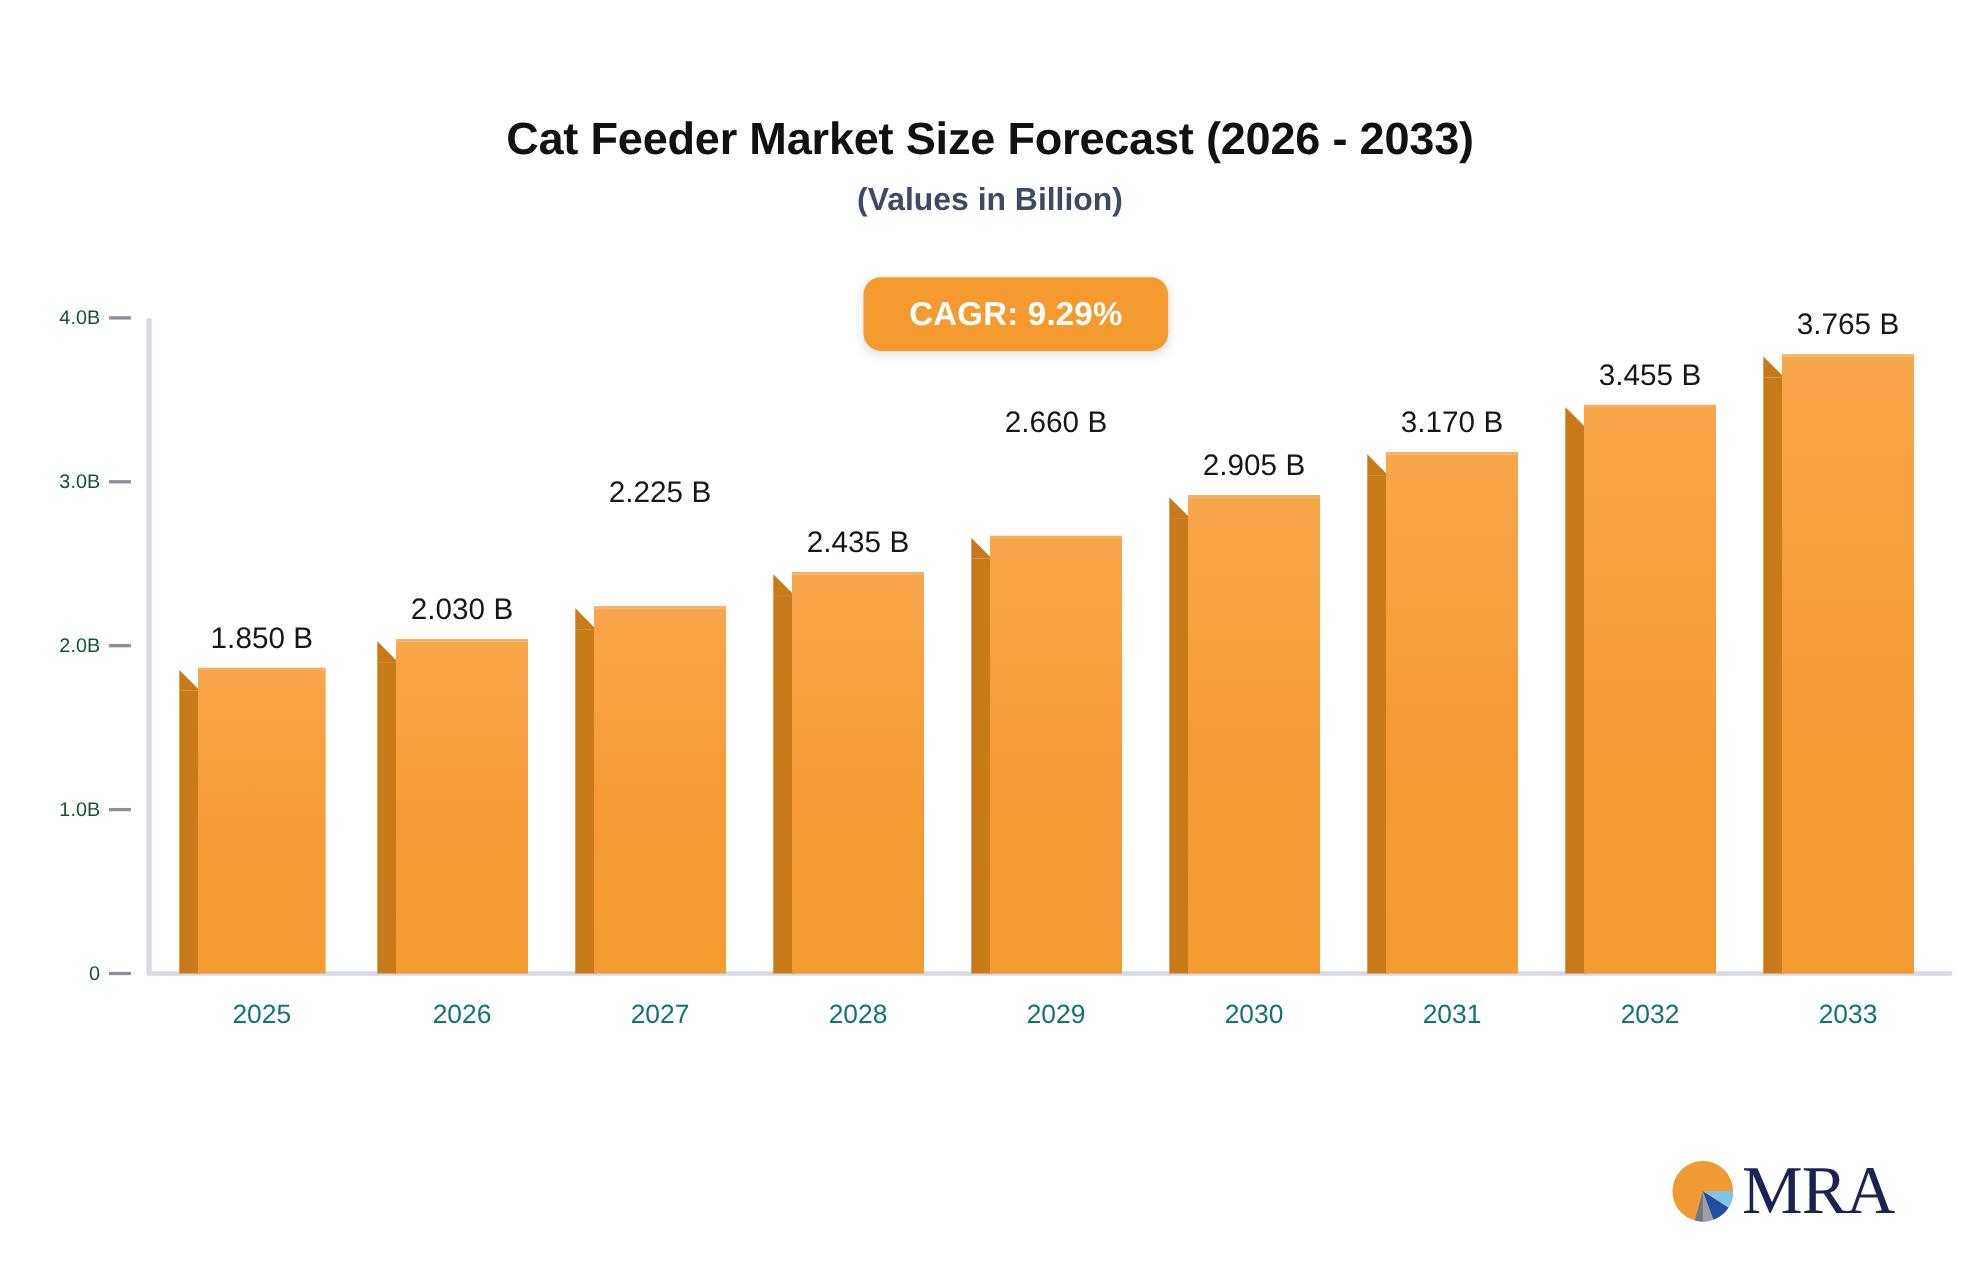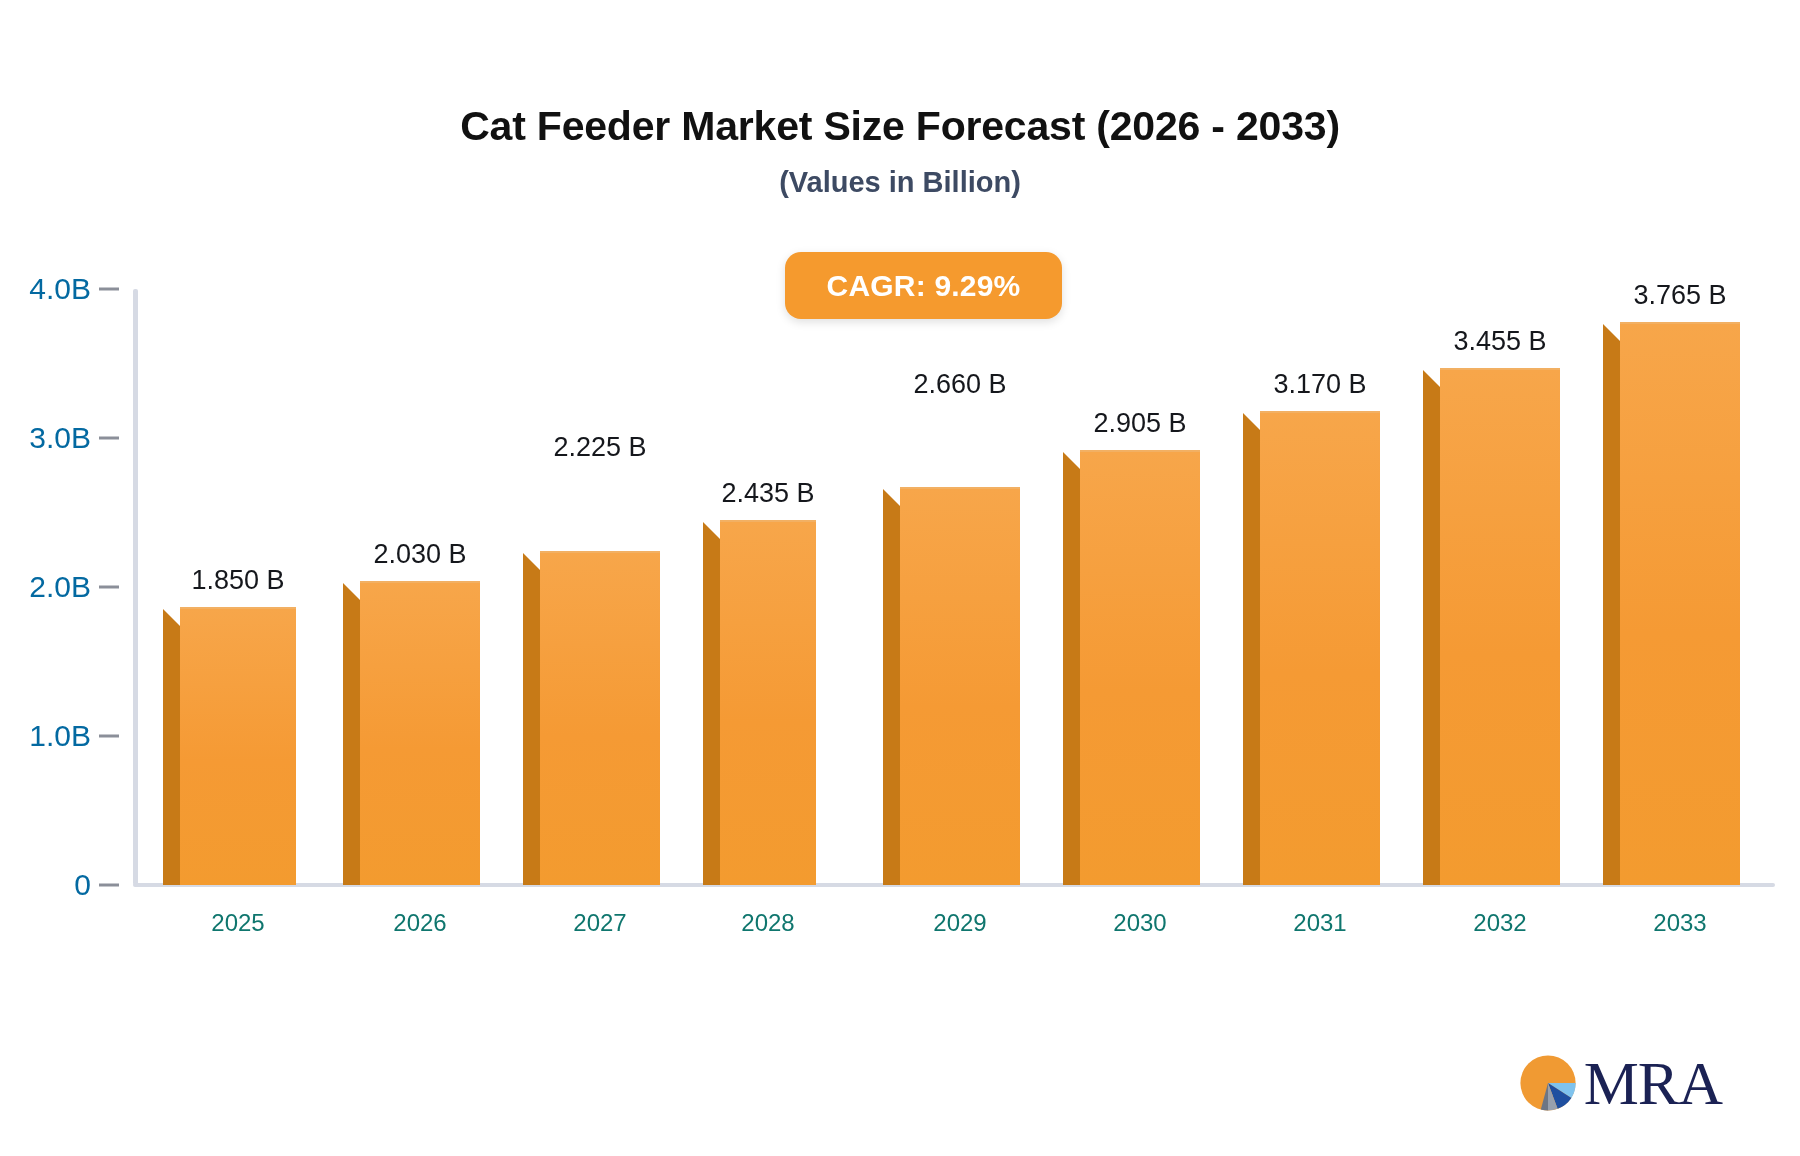--- a/index.html
+++ b/index.html
@@ -95,22 +95,22 @@
   .y-tick-row {
     position: absolute;
     left: 0;
     width: 133px;
     height: 0;
   }
   .y-tick-label {
     position: absolute;
     right: 42px;
     transform: translateY(-50%);
-    font-size: 30px;
-    color: #0369a1;
+    font-size: 18px;
+    color: #14532d;
     white-space: nowrap;
   }
   .y-tick-mark {
     position: absolute;
     right: 14px;
     transform: translateY(-50%);
     width: 20px;
     height: 3px;
     background: #8b8f99;
   }
@@ -238,21 +238,21 @@
         <span class="bar-value-label">2.030 B</span>
         <span class="bar-x-label">2026</span>
       </div>
       <div class="bar-group" style="left: 540px; width: 120px; height: 409px;">
         <div class="bar-side" style="height: 312.525px; background: rgb(199, 122, 23);"></div>
         <div class="bar-side-top" style="bottom: 312.525px; border-width: 19px 0px 0px 19px; border-color: transparent transparent transparent rgb(199, 122, 23);"></div>
         <div class="bar-front" style="height: 331.525px;"></div>
         <span class="bar-value-label">2.225 B</span>
         <span class="bar-x-label">2027</span>
       </div>
-      <div class="bar-group" style="left: 720px; width: 96px; height: 362.815px;">
+      <div class="bar-group" style="left: 720px; width: 120px; height: 362.815px;">
         <div class="bar-side" style="height: 343.815px; background: rgb(199, 122, 23);"></div>
         <div class="bar-side-top" style="bottom: 343.815px; border-width: 19px 0px 0px 19px; border-color: transparent transparent transparent rgb(199, 122, 23);"></div>
         <div class="bar-front" style="height: 362.815px;"></div>
         <span class="bar-value-label">2.435 B</span>
         <span class="bar-x-label">2028</span>
       </div>
       <div class="bar-group" style="left: 900px; width: 120px; height: 472px;">
         <div class="bar-side" style="height: 377.34px; background: rgb(199, 122, 23);"></div>
         <div class="bar-side-top" style="bottom: 377.34px; border-width: 19px 0px 0px 19px; border-color: transparent transparent transparent rgb(199, 122, 23);"></div>
         <div class="bar-front" style="height: 396.34px;"></div>

